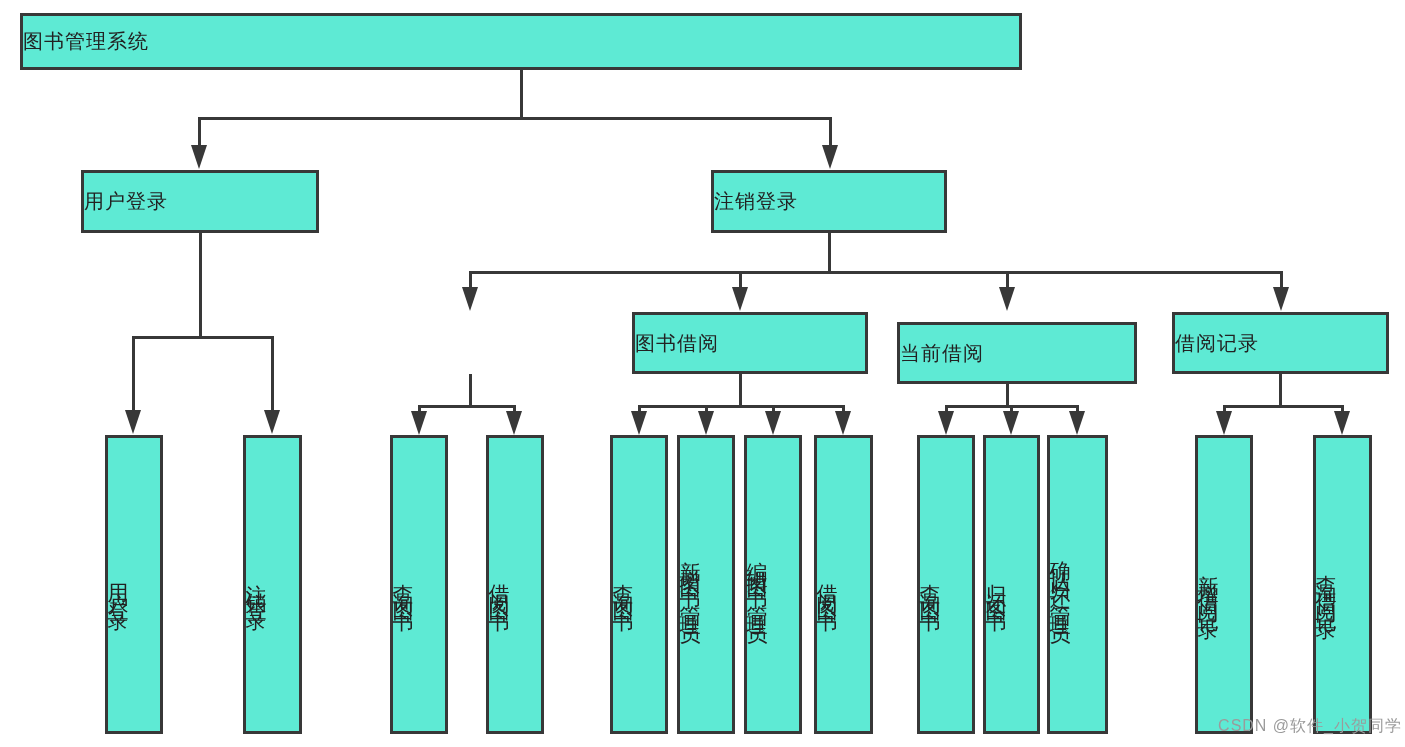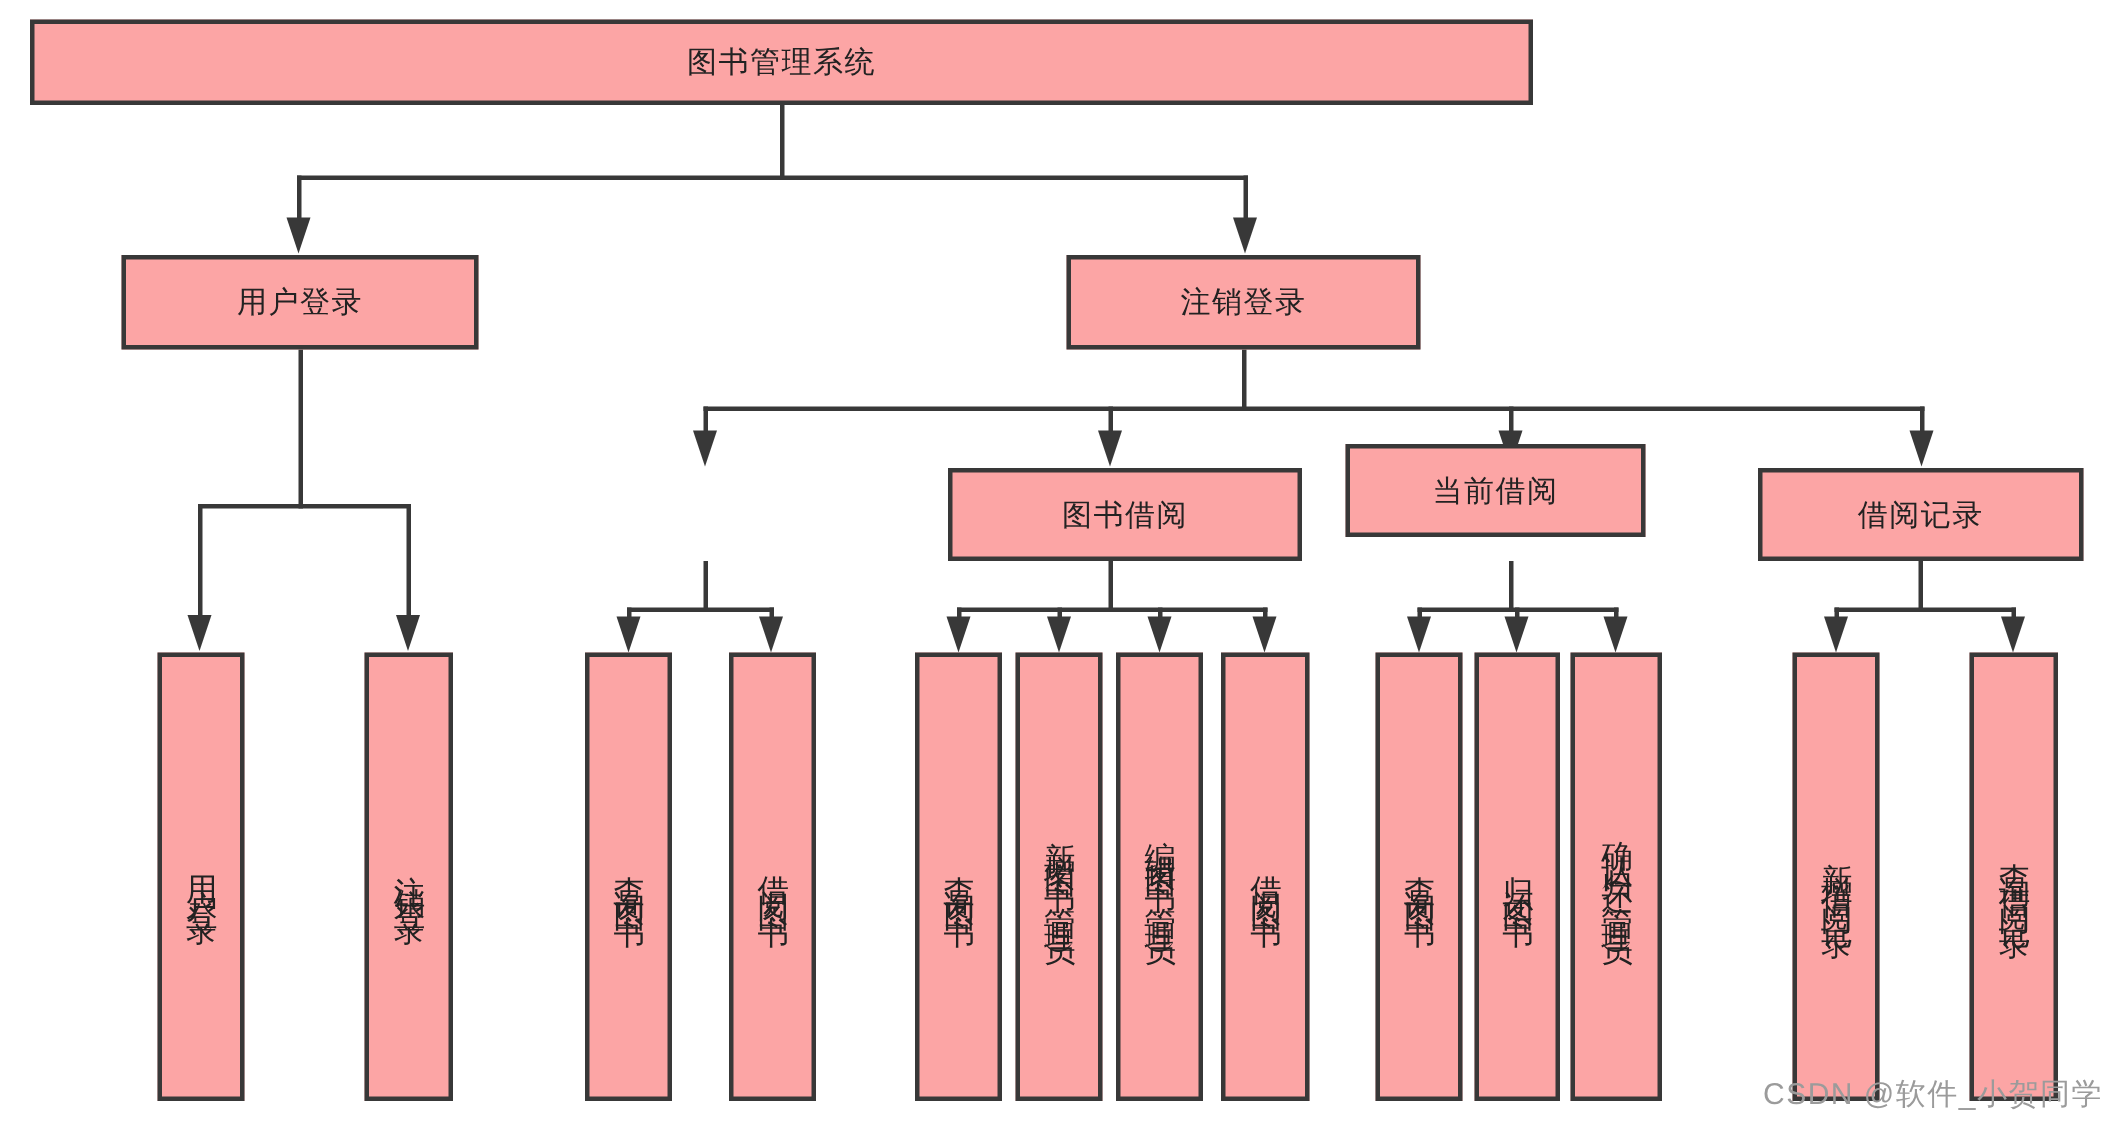--- a/index.html
+++ b/index.html
@@ -14,25 +14,25 @@
   body { font-family: "Liberation Sans", "DejaVu Sans", sans-serif; }
   .canvas {
     position: relative;
     width: 1405px;
     height: 747px;
     background: var(--bg-color);
     overflow: hidden;
   }
   .node {
     position: absolute;
-    background: #fca5a5;
+    background: #5eead4;
     border: 3px solid var(--border-color);
     display: flex;
     align-items: center;
-    justify-content: center;
+    justify-content: flex-start;
     color: var(--text-color);
   }
   .hnode span {
     font-size: 20px;
     letter-spacing: 1px;
     white-space: nowrap;
   }
   .vnode span {
     writing-mode: vertical-rl;
     text-orientation: mixed;
@@ -47,21 +47,21 @@
     position: absolute;
     width: 0; height: 0;
     border-left: 8px solid transparent;
     border-right: 8px solid transparent;
     border-top: 24px solid var(--line-color);
   }
   .watermark {
     position: absolute;
     right: 3px;
     top: 716px;
-    font-size: 20px;
+    font-size: 16px;
     color: var(--watermark-color);
     letter-spacing: 1px;
     white-space: nowrap;
   }
 </style>
 </head>
 <body>
 
 <div class="canvas">
 
@@ -145,21 +145,21 @@
   <div class="node hnode" style="left:81px;top:170px;width:238px;height:63px">
     <span>用户登录</span>
   </div>
   <div class="node hnode" style="left:711px;top:170px;width:236px;height:63px">
     <span>注销登录</span>
   </div>
 
   <div class="node hnode" style="left:632px;top:312px;width:236px;height:62px">
     <span>图书借阅</span>
   </div>
-  <div class="node hnode" style="left:897px;top:296px;width:200px;height:62px">
+  <div class="node hnode" style="left:897px;top:322px;width:240px;height:62px">
     <span>当前借阅</span>
   </div>
   <div class="node hnode" style="left:1172px;top:312px;width:217px;height:62px">
     <span>借阅记录</span>
   </div>
 
   <div class="node vnode" style="left:105px;top:435px;width:58px;height:299px">
     <span>用户登录</span>
   </div>
   <div class="node vnode" style="left:243px;top:435px;width:59px;height:299px">

